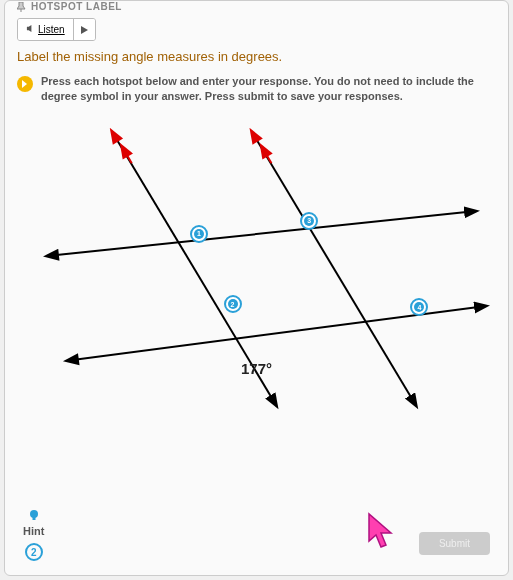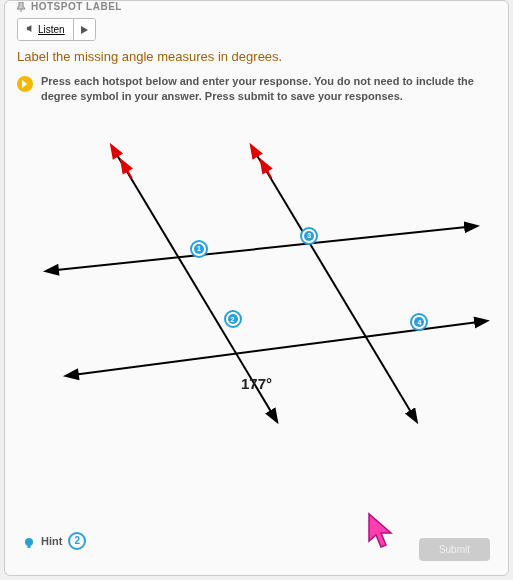--- a/index.html
+++ b/index.html
@@ -63,21 +63,21 @@
   }
   .instruction {
     font-size: 13px;
     color: #a16207;
     margin-bottom: 10px;
   }
   .sub-row {
     display: flex;
     align-items: flex-start;
     gap: 8px;
-    margin-bottom: 16px;
+    margin-bottom: 1px;
   }
   .arrow-circle {
     width: 16px; height: 16px;
     border-radius: 50%;
     background: #f5b800;
     flex: 0 0 16px;
     margin-top: 2px;
     position: relative;
   }
   .arrow-circle::after{
@@ -132,21 +132,21 @@
   }
   .footer {
     position: absolute;
     bottom: 14px;
     left: 18px;
     right: 18px;
     display: flex;
     align-items: center;
     justify-content: space-between;
   }
-  .hint-group { display:flex; align-items:center; gap:6px; }
+  .hint-group { display:flex; align-items:center; gap:6px;flex-direction:column; }
   .bulb-icon { width:12px; height:12px; color:#2aa0d8; }
   .hint-text { font-size:11px; font-weight:bold; color:#555; }
   .hint-count {
     width:18px; height:18px; border:2px solid #2aa0d8; border-radius:50%;
     display:flex; align-items:center; justify-content:center;
     font-size:10px; color:#2aa0d8; font-weight:bold;
   }
   .submit-btn {
     background: #ccc;
     border: none;

